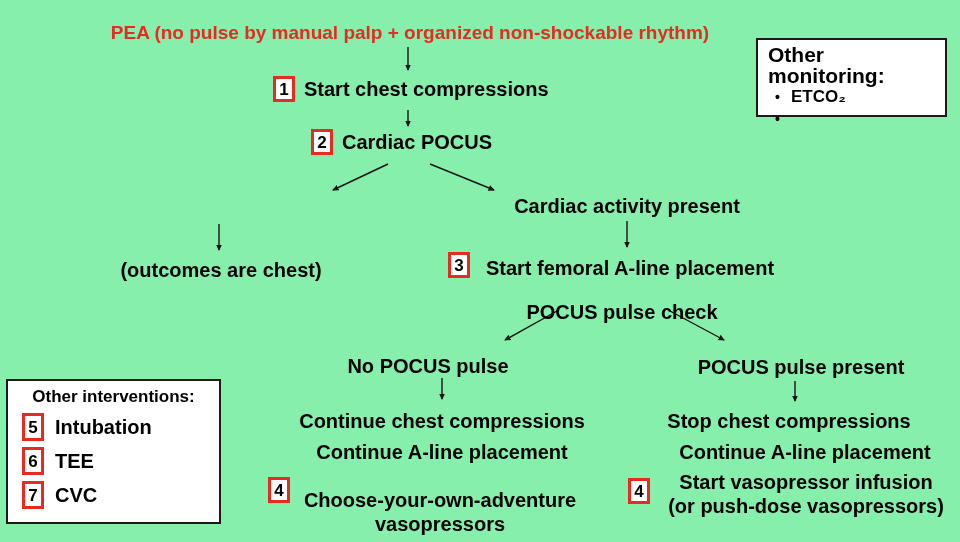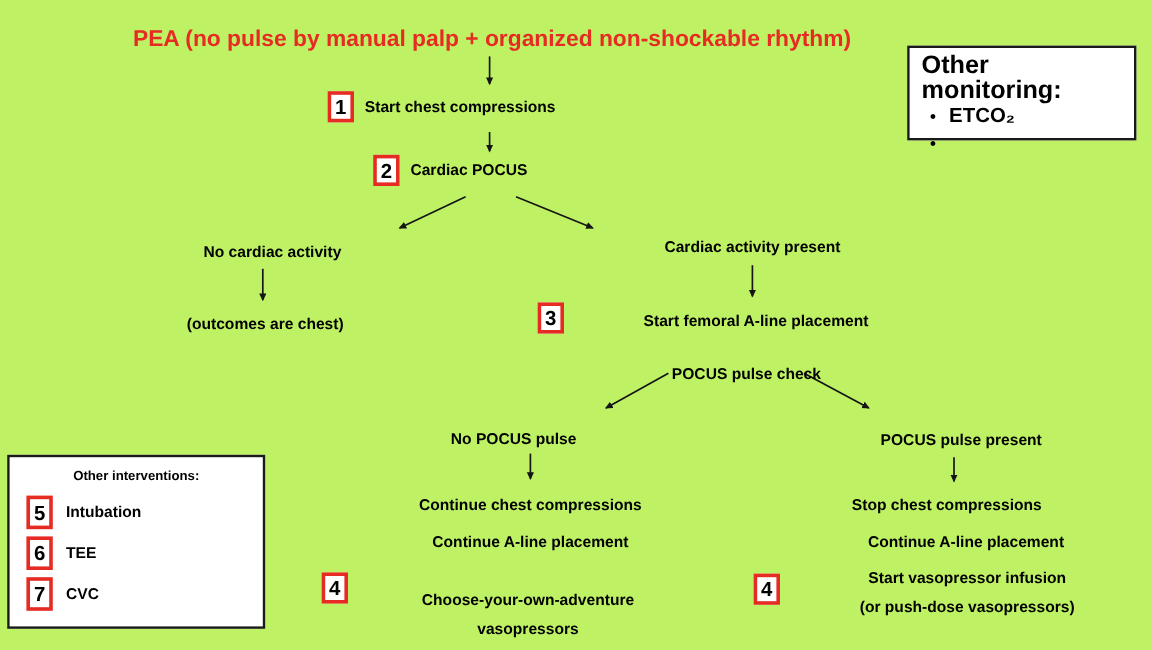--- a/index.html
+++ b/index.html
@@ -1,29 +1,29 @@
 <!DOCTYPE html>
 <html style="--red: #e62b22;"><head>
 <meta charset="utf-8">
 <style>
   * { margin: 0; padding: 0; box-sizing: border-box; }
   html, body { background: #fff; }
   #canvas {
     position: relative;
     width: 960px;
     height: 542px;
-    background: #bef264;
+    background: #86efac;
     font-family: "Liberation Sans", sans-serif;
     font-weight: bold;
     color: #000;
     overflow: hidden;
   }
   .abs { position: absolute; }
   .ctr { transform: translateX(-50%); text-align: center; white-space: nowrap; }
-  .t17 { font-size: 13px; line-height: 20px; }
+  .t17 { font-size: 20px; line-height: 20px; }
   .title {
     color: var(--red, #e62b22);
     font-size: 19px;
     line-height: 22px;
   }
   .numbox {
     display: inline-flex;
     align-items: center;
     justify-content: center;
     width: 22px;
@@ -44,21 +44,21 @@
   svg.arrows line { stroke: #151515; stroke-width: 1.4; }
   .panel {
     border: 2px solid #1a1a1a;
     background: #fff;
   }
   #monitoring-box { left: 756px; top: 38px; width: 191px; height: 79px; padding: 4px 8px 4px 10px; }
   #monitoring-box .pt { font-size: 21px; line-height: 21px; }
   .bullet-item { display: flex; gap: 11px; font-size: 17px; line-height: 22px; padding-left: 7px; }
   .bullet-glyph { font-size: 14px; line-height: 22px; }
   #interventions-box { left: 6px; top: 379px; width: 215px; height: 145px; padding: 6px 8px; }
-  #interventions-box .pt { font-size: 11px; line-height: 20px; text-align: center; }
+  #interventions-box .pt { font-size: 17px; line-height: 20px; text-align: center; }
   .iv-row { display: flex; align-items: center; gap: 11px; margin-top: 6px; margin-left: 6px; }
   .iv-row .numbox { height: 28px; }
   .twoline { line-height: 24px; }
 </style>
 </head>
 <body>
 
 <div id="canvas">
 
   <svg class="arrows" width="960" height="542" viewBox="0 0 960 542">
@@ -95,21 +95,20 @@
   <div class="abs steprow" style="left:273px; top:76px;">
     <span class="numbox">1</span>
     <span class="t17">Start chest compressions</span>
   </div>
 
   <div class="abs steprow" style="left:311px; top:129px;">
     <span class="numbox">2</span>
     <span class="t17">Cardiac POCUS</span>
   </div>
 
-  <div class="abs ctr t17" style="left:227px; top:200px;">No cardiac activity</div>
   <div class="abs ctr t17 twoline" style="left:221px; top:258px;">
     <div>(outcomes are chest)</div>
   </div>
 
   <div class="abs ctr t17" style="left:627px; top:196px;">Cardiac activity present</div>
 
   <span class="abs numbox" style="left:448px; top:252px;">3</span>
   <div class="abs ctr t17" style="left:630px; top:258px;">Start femoral A-line placement</div>
   <div class="abs ctr t17" style="left:622px; top:302px;">POCUS pulse check</div>
 

